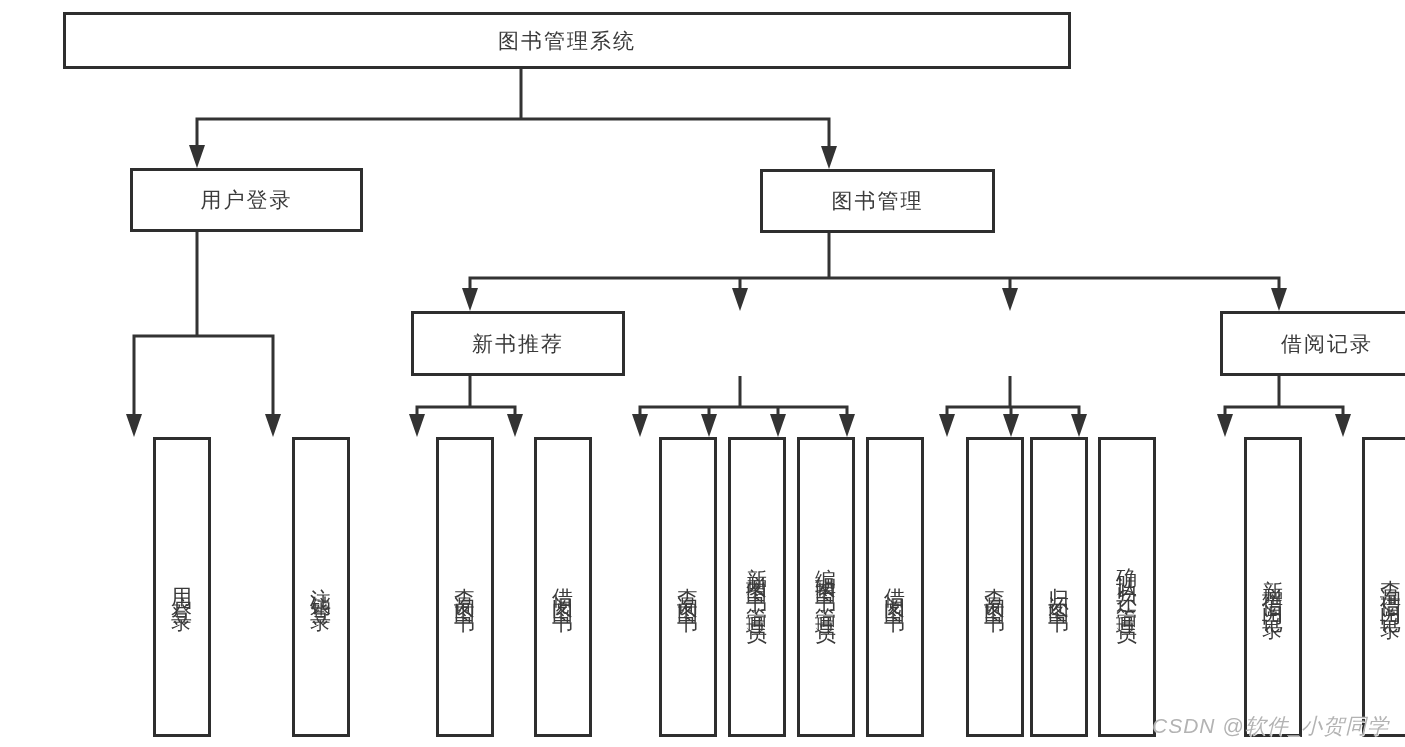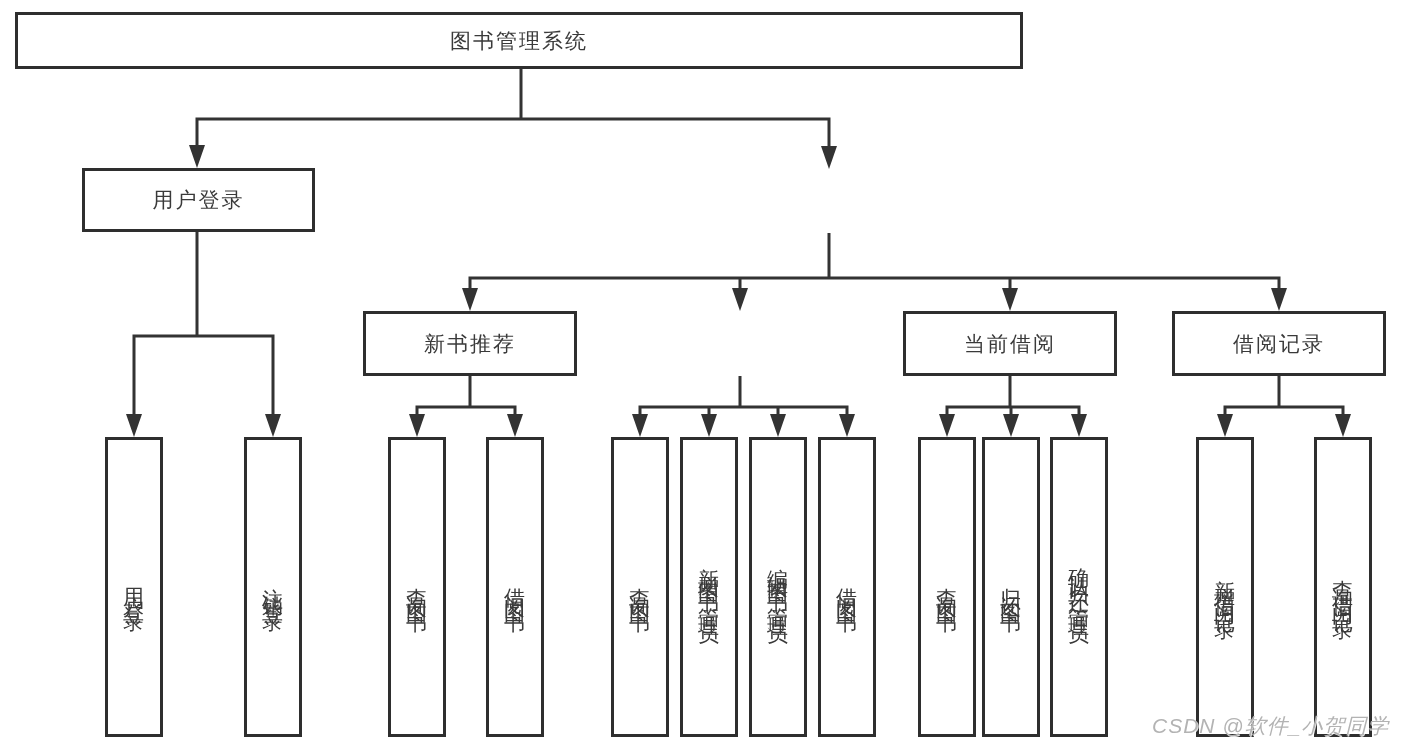--- a/index.html
+++ b/index.html
@@ -18,20 +18,21 @@
     z-index: 1;
   }
   .node {
     position: absolute;
     background: #ffffff;
     border: 3px solid #2e2e2e;
     display: flex;
     align-items: center;
     justify-content: center;
     z-index: 2;
+    margin-left: 48px;
   }
   .node .lbl {
     font-size: 21px;
     color: #3a3a3a;
     letter-spacing: 2px;
     white-space: nowrap;
   }
   .leaf .lbl {
     writing-mode: vertical-rl;
     letter-spacing: 8px;
@@ -96,26 +97,26 @@
     </g>
   </svg>
 
   <div class="node head" style="left:15px;top:12px;width:1008px;height:57px">
     <span class="lbl">图书管理系统</span>
   </div>
 
   <div class="node head" style="left:82px;top:168px;width:233px;height:64px">
     <span class="lbl">用户登录</span>
   </div>
+  <div class="node head" style="left:712px;top:169px;width:235px;height:64px">
+    <span class="lbl">图书管理</span>
+  </div>
 
   <div class="node head" style="left:363px;top:311px;width:214px;height:65px">
     <span class="lbl">新书推荐</span>
-  </div>
-  <div class="node head" style="left:903px;top:311px;width:214px;height:65px">
-    <span class="lbl">当前借阅</span>
   </div>
   <div class="node head" style="left:1172px;top:311px;width:214px;height:65px">
     <span class="lbl">借阅记录</span>
   </div>
 
   <div class="node leaf" style="left:105px;top:437px;width:58px;height:300px">
     <span class="lbl">用户登录</span>
   </div>
   <div class="node leaf" style="left:244px;top:437px;width:58px;height:300px">
     <span class="lbl">注销登录</span>

